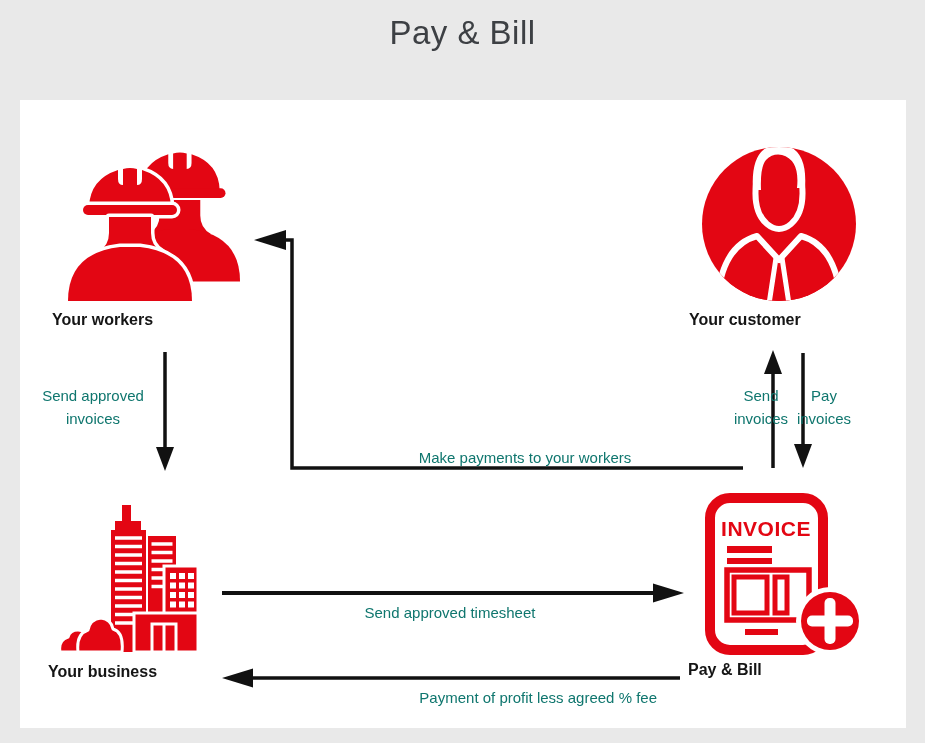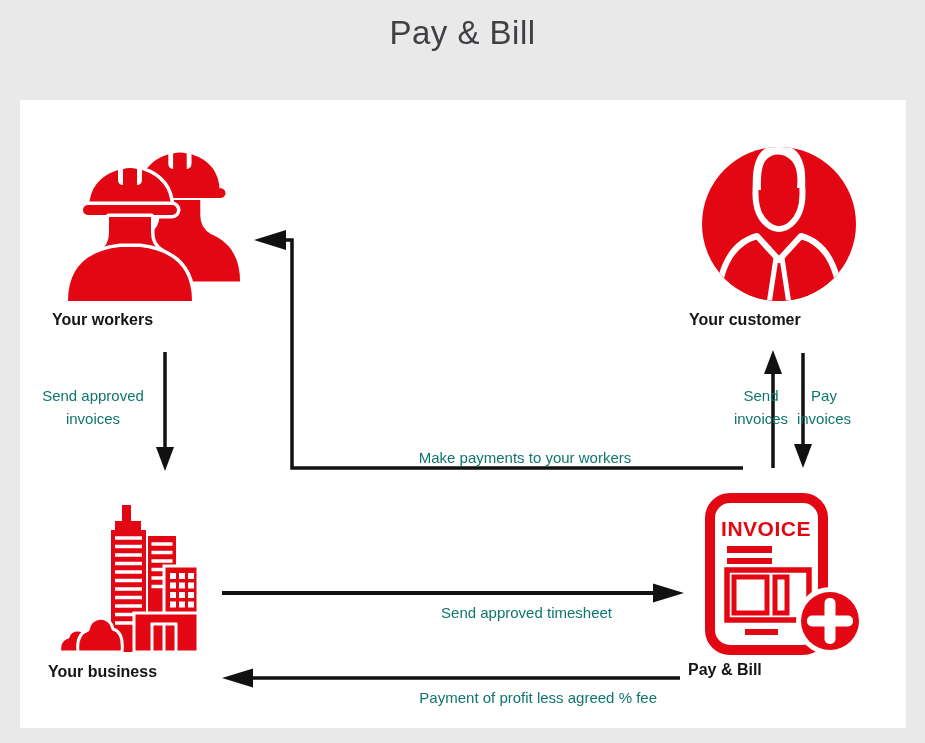--- a/index.html
+++ b/index.html
@@ -192,21 +192,21 @@
   <div class="flow-label" style="left:700px;top:284px;width:82px;">
     <span>Send</span>
     <span>invoices</span>
   </div>
 
   <div class="flow-label" style="left:763px;top:284px;width:82px;">
     <span>Pay</span>
     <span>invoices</span>
   </div>
 
-  <div class="flow-label" style="left:292px;top:501px;width:300px;text-align:right;">
+  <div class="flow-label" style="left:280px;top:501px;width:300px;">
     <span>Send approved timesheet</span>
   </div>
 
   <div class="flow-label" style="left:237px;top:586px;width:400px;text-align:right;">
     <span>Payment of profit less agreed % fee</span>
   </div>
 
 </div>
 
 </body></html>

